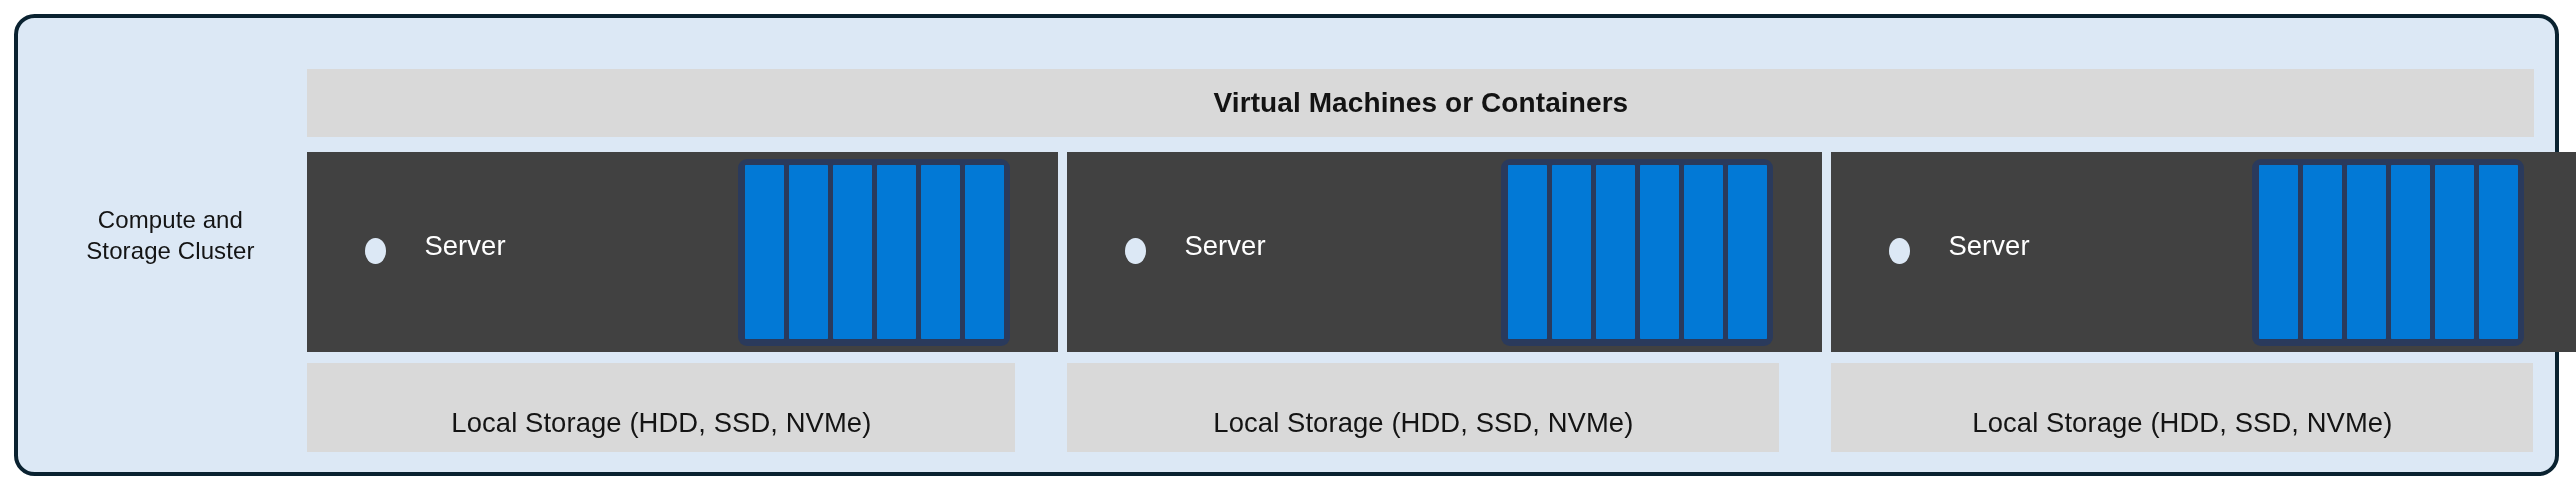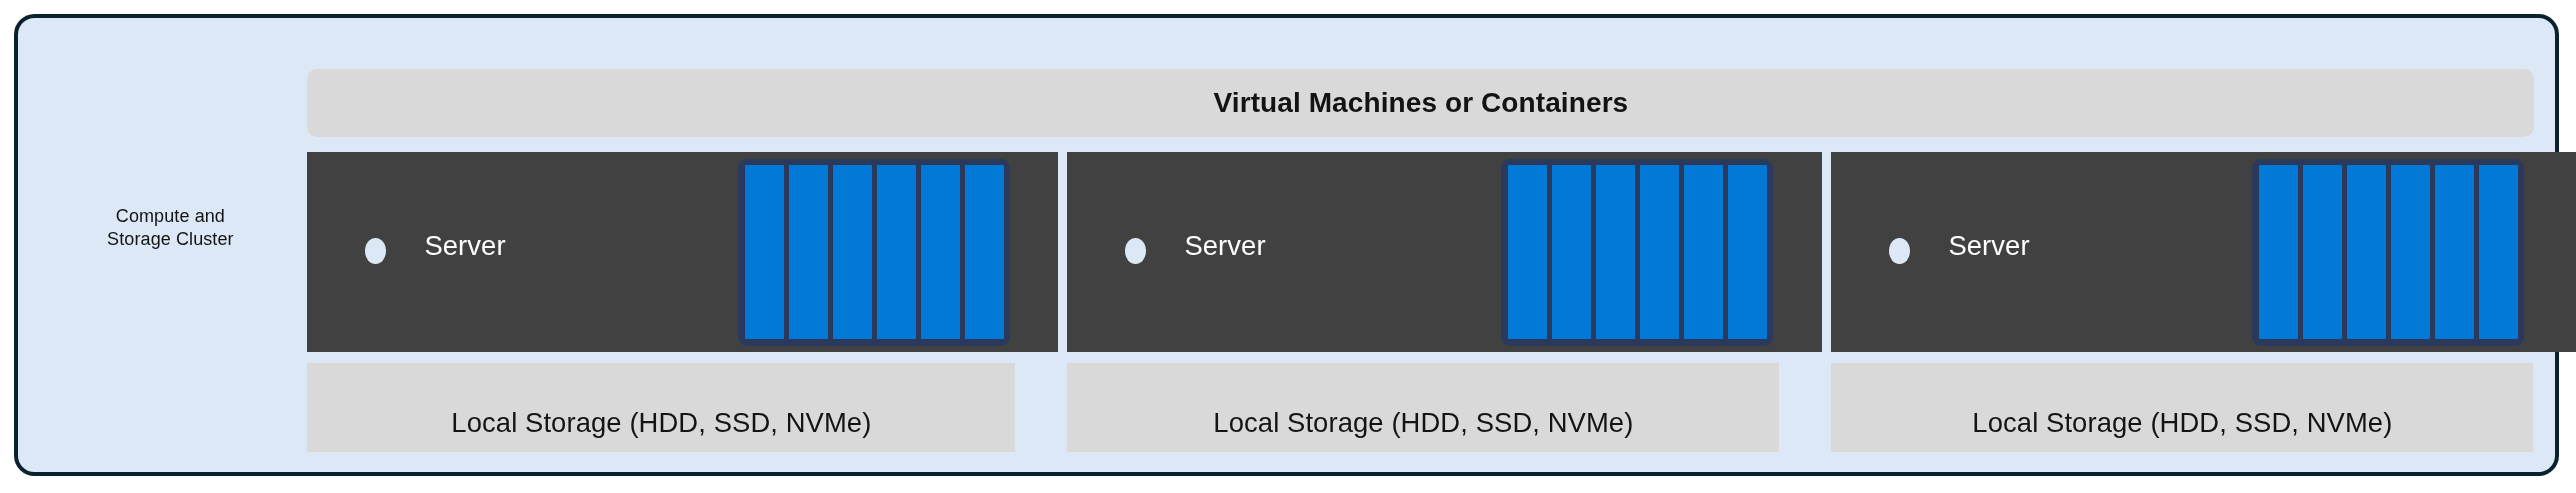--- a/index.html
+++ b/index.html
@@ -35,38 +35,37 @@
   }
 
   
   .cluster-label {
     position: absolute;
     left: 25px;
     top: 187px;
     width: 254px;
     text-align: center;
     color: #141414;
-    font-size: 18px;
+    font-size: 24px;
     line-height: 1.26;
     letter-spacing: 0.1px;
     white-space: pre-line;
   }
 
   
   .vm-band {
     position: absolute;
     left: 289px;
     top: 51px;
     width: 2227px;
     height: 68px;
     background: #d9d9d9;
     display: flex;
     align-items: center;
     justify-content: center;
-    border-radius: 10px;
   }
   .vm-band-label {
     font-size: 28px;
     font-weight: bold;
     color: #131313;
     letter-spacing: 0.1px;
   }
 
   
   .node {

